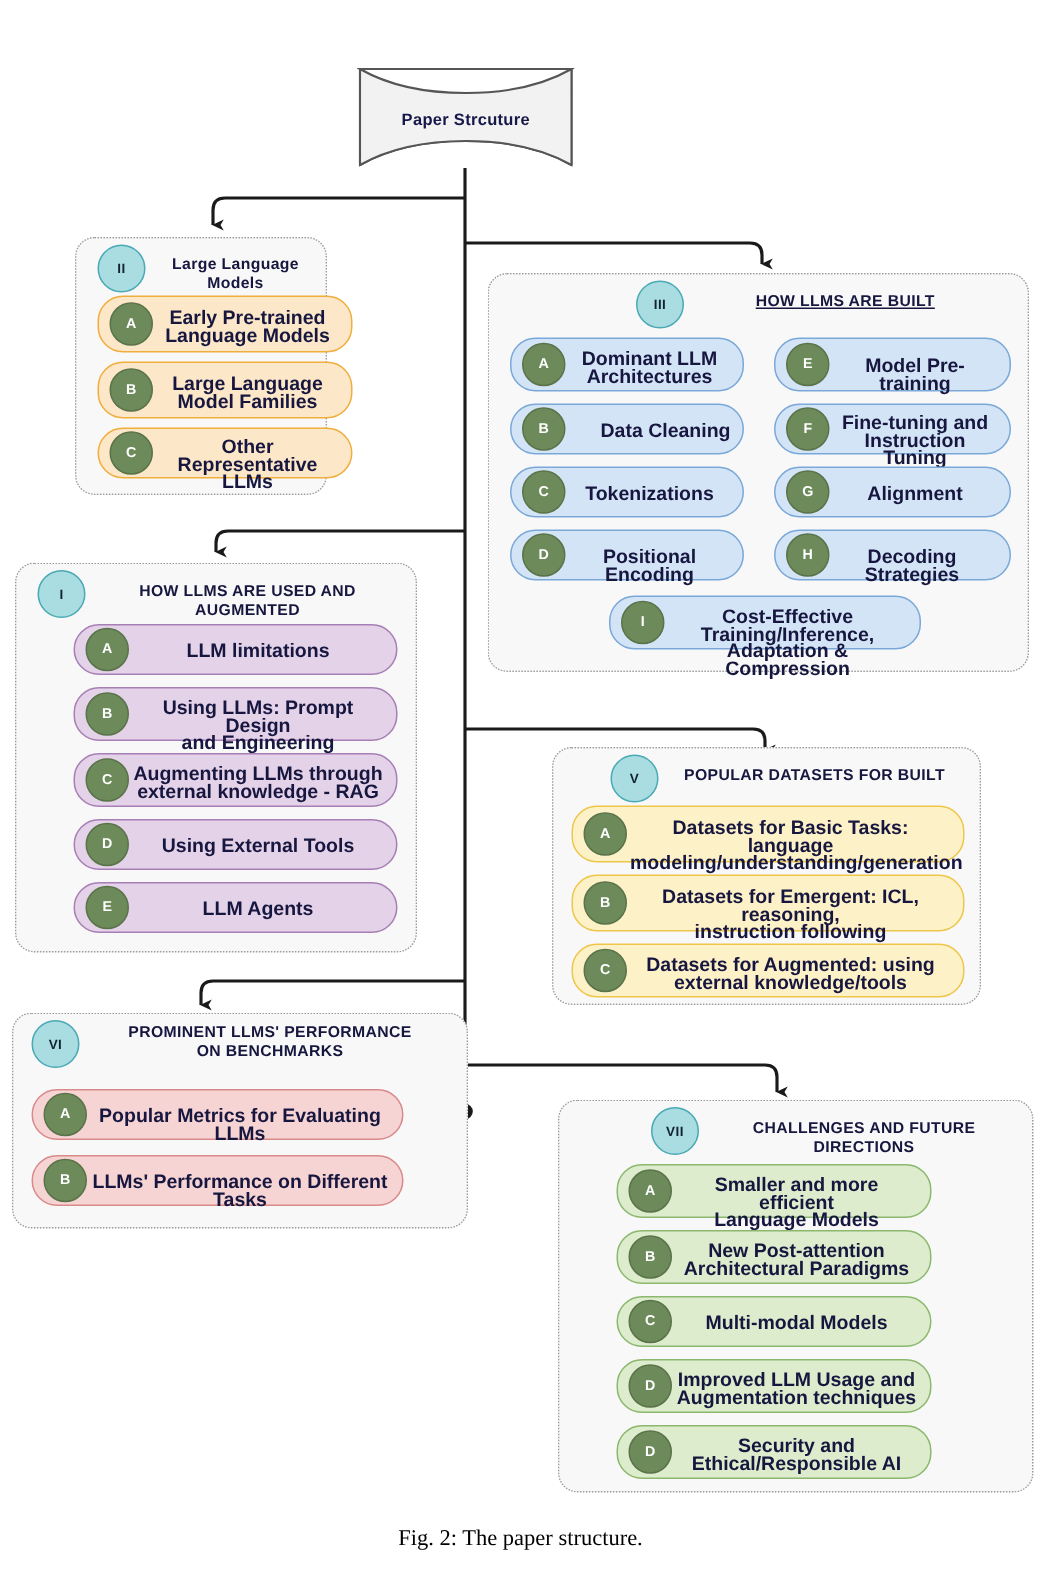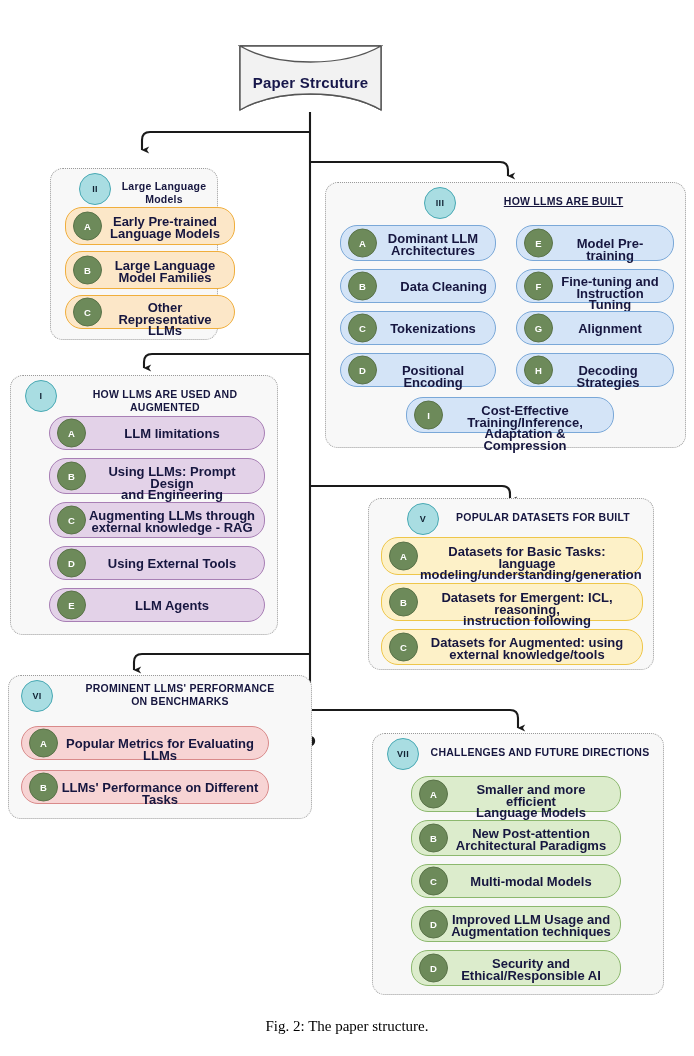--- a/index.html
+++ b/index.html
@@ -12,21 +12,21 @@
   #canvas{position:absolute;left:0;top:0;width:694px;height:1056px;}
   svg.wires{position:absolute;left:0;top:0;width:694px;height:1056px;pointer-events:none;}
 
   
   #root-node{
     position:absolute;left:238px;top:44px;width:145px;height:68px;
   }
   #root-node .shape{position:absolute;inset:0;}
   #root-node .label{
     position:absolute;left:0;right:0;top:30px;text-align:center;
-    font-size:15px;font-weight:bold;color:#17174a;letter-spacing:.2px;
+    font-size:11px;font-weight:bold;color:#17174a;letter-spacing:.2px;
   }
 
   
   .section{
     position:absolute;
     background:#f8f8f8;
     border:1.4px dotted #9a9a9a;
     border-radius:13px;
     box-sizing:border-box;
   }
@@ -120,21 +120,21 @@
                M2,2 L2,66 Q30,50 72.5,50 Q115,50 143,66 L143,2" fill="#f2f2f2" stroke="#555" stroke-width="1.4"></path>
       <path d="M2,2 L143,2 L143,66 Q115,50 72.5,50 Q30,50 2,66 Z" fill="#f2f2f2" stroke="none"></path>
       <path d="M2,2 Q30,18 72.5,18 Q115,18 143,2" fill="#ffffff" stroke="none"></path>
       <path d="M2,2 L143,2 M2,2 L2,66 M143,2 L143,66
                M2,66 Q30,50 72.5,50 Q115,50 143,66
                M2,2 Q30,18 72.5,18 Q115,18 143,2" fill="none" stroke="#555" stroke-width="1.4"></path>
     </svg>
     <div class="label">Paper Strcuture</div>
   </div>
 
-  <div class="section" id="sec-ii" style="left:50px;top:168px;width:168px;height:172px;padding-left:14px;">
+  <div class="section" id="sec-ii" style="left:50px;top:158px;width:168px;height:172px;">
     <div class="sec-head">
       <div class="roman" style="left:14px;">II</div>
       <div class="sec-title" style="left:54px;right:8px;top:11px;">Large Language Models</div>
     </div>
 
     <div class="pill t-orange" style="left:14px;top:38px;width:170px;height:38px;">
       <div class="badge">A</div>
       <div class="ptext" style="top: 8px;">Early Pre-trained<br>Language Models</div>
     </div>
     <div class="pill t-orange" style="left:14px;top:82px;width:170px;height:38px;">
@@ -250,21 +250,21 @@
     <div class="pill t-red" style="left:12px;top:50px;width:248px;height:34px;">
       <div class="badge">A</div>
       <div class="ptext" style="top: 11px;">Popular Metrics for Evaluating LLMs</div>
     </div>
     <div class="pill t-red" style="left:12px;top:94px;width:248px;height:34px;">
       <div class="badge">B</div>
       <div class="ptext" style="top: 11px;">LLMs' Performance on Different Tasks</div>
     </div>
   </div>
 
-  <div class="section" id="sec-vii" style="left:372px;top:733px;width:292px;height:262px;">
+  <div class="section" id="sec-vii" style="left:372px;top:733px;width:317px;height:262px;padding-left:47px;">
     <div class="sec-head">
       <div class="roman" style="left:14px;">VII</div>
       <div class="sec-title" style="left:52px;right:8px;top:12px;">CHALLENGES AND FUTURE DIRECTIONS</div>
     </div>
 
     <div class="pill t-green" style="left:38px;top:42px;width:210px;height:36px;">
       <div class="badge">A</div>
       <div class="ptext" style="top: 7px;">Smaller and more efficient<br>Language Models</div>
     </div>
     <div class="pill t-green" style="left:38px;top:86px;width:210px;height:36px;">

